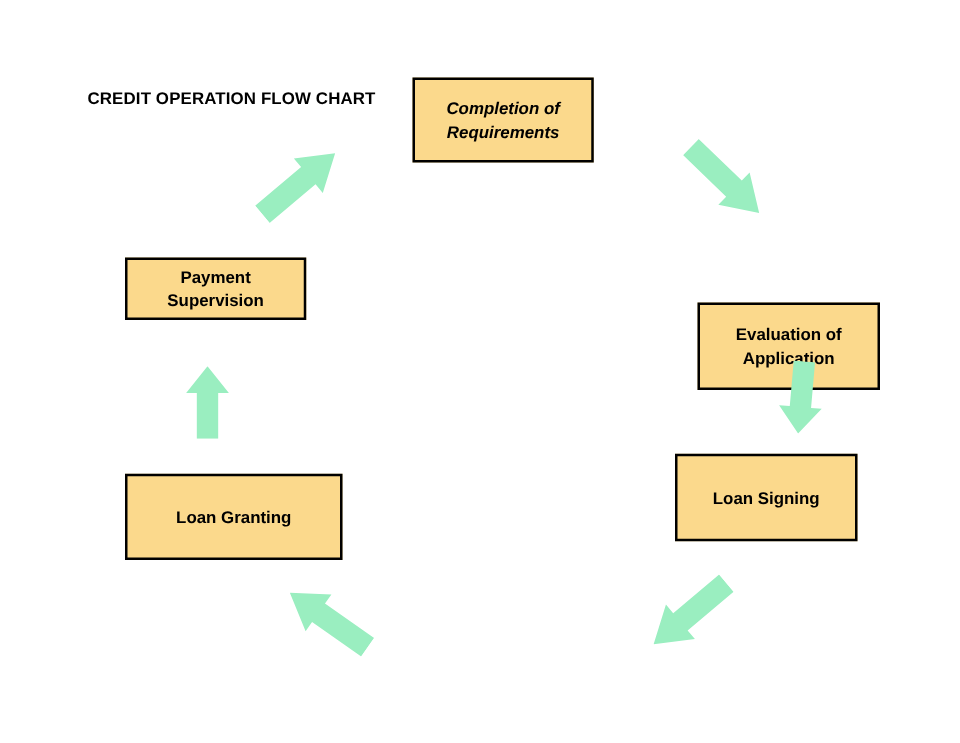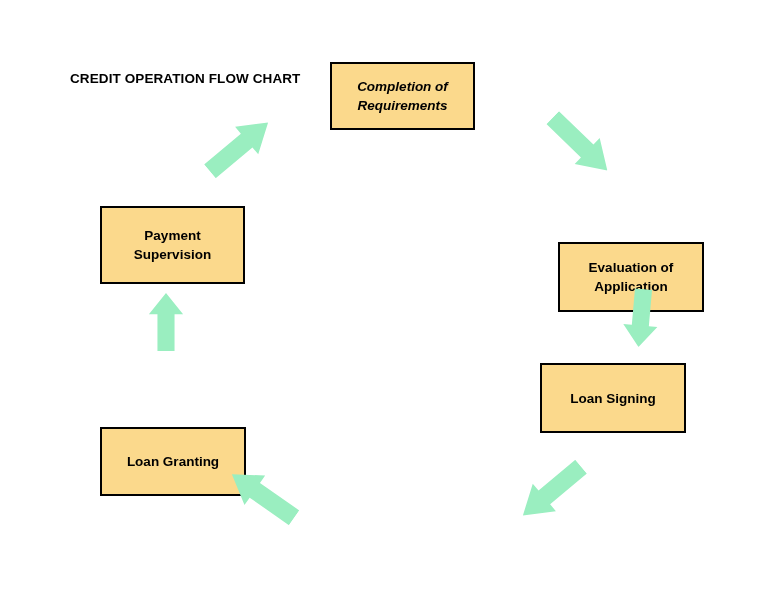--- a/index.html
+++ b/index.html
@@ -50,22 +50,22 @@
   .arrow {
     position: absolute;
     display: block;
   }
   .arrow polygon { fill: var(--arrow-fill); }
   
   .n-completion { left: 330px; top: 62px;  width: 145px; height: 68px; font-style: italic; }
   .n-evaluation { left: 558px; top: 196px; width: 146px; height: 70px; margin-top: 46px; }
   .n-approval   { left: 540px; top: 363px; width: 146px; height: 70px; }
   .n-signing    { left: 338px; top: 478px; width: 145px; height: 70px; }
-  .n-granting   { left: 100px; top: 379px; width: 146px; height: 69px; margin-top: 48px; }
-  .n-payment    { left: 100px; top: 206px; width: 145px; height: 78px; text-align: center; }
+  .n-granting   { left: 100px; top: 379px; width: 174px; height: 69px; }
+  .n-payment    { left: 100px; top: 206px; width: 145px; height: 50px; text-align: center; }
   
   .a-up-right   { left: 201px; top: 127px; width: 76px; height: 40px; transform: rotate(-40deg); }
   .a-down-right { left: 542px; top: 124px; width: 76px; height: 40px; transform: rotate(44deg); }
   .a-down       { left: 612px; top: 299px; width: 58px; height: 38px; transform: rotate(95deg); }
   .a-down-left  { left: 514px; top: 471px; width: 76px; height: 40px; transform: rotate(140deg); }
   .a-up-left    { left: 225px; top: 476px; width: 76px; height: 40px; transform: rotate(-145deg); }
   .a-up         { left: 137px; top: 303px; width: 58px; height: 38px; transform: rotate(-90deg); }
 </style>
 </head>
 <body>

